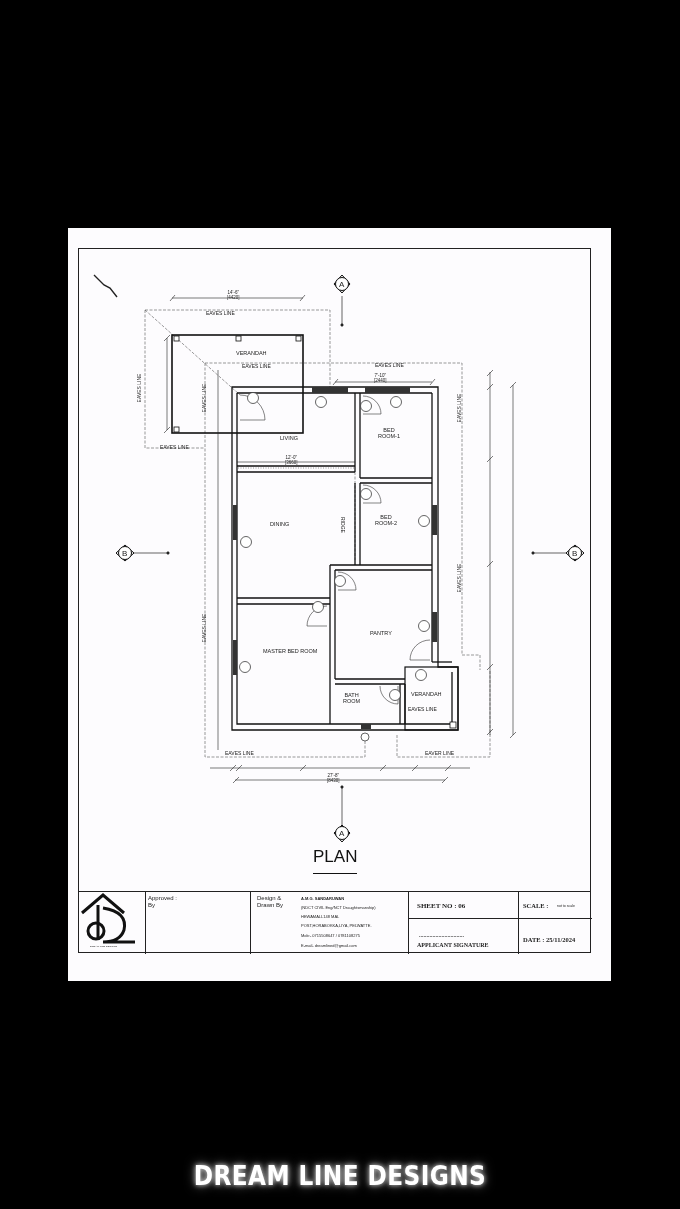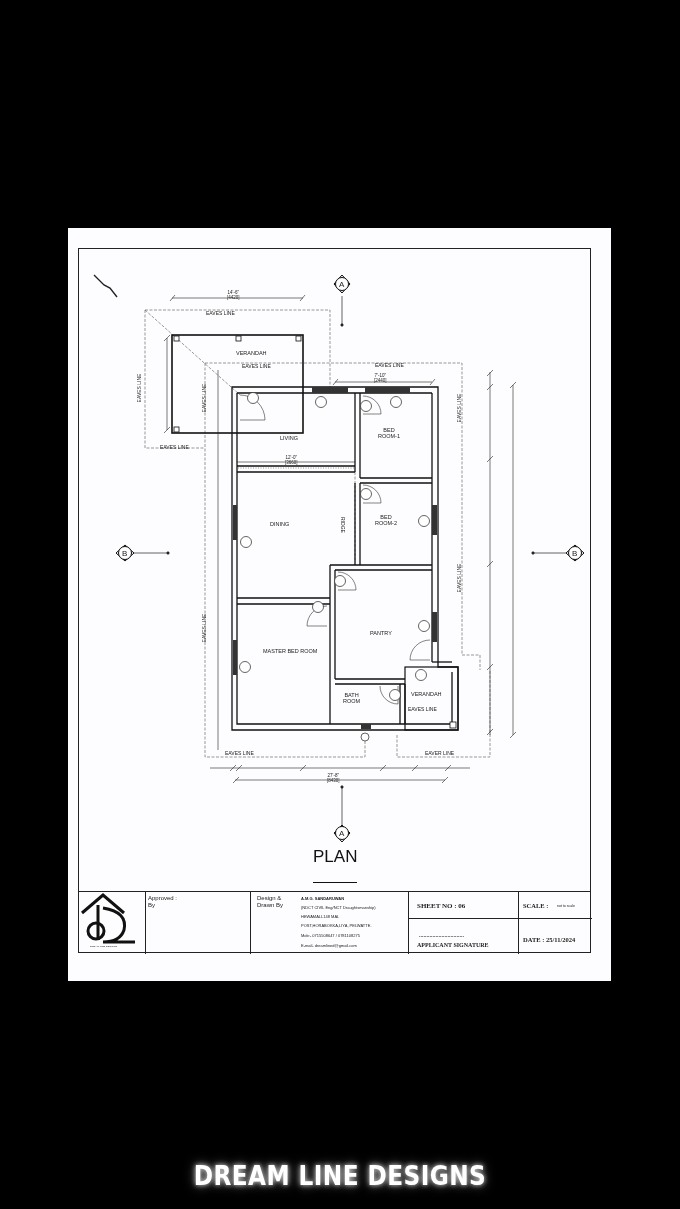--- a/index.html
+++ b/index.html
@@ -2,21 +2,21 @@
 <html><head>
 <meta charset="utf-8">
 <style>
   html,body{margin:0;padding:0;background:#000;}
   body{width:680px;height:1209px;position:relative;overflow:hidden;font-family:"Liberation Sans",sans-serif;}
   .sheet{position:absolute;left:68px;top:228px;width:543px;height:753px;background:#fdfcfe;}
   .border{position:absolute;left:78px;top:248px;width:513px;height:705px;border:1px solid #222;box-sizing:border-box;}
   svg.plan{position:absolute;left:0;top:0;}
   .lbl{position:absolute;font-size:5px;color:#222;white-space:nowrap;font-family:"Liberation Sans",sans-serif;}
   .room{position:absolute;font-size:5.5px;color:#222;text-align:center;line-height:6px;}
-  .plan-title{position:absolute;left:313px;top:848px;font-size:17px;color:#111;border-bottom:1.5px solid #111;padding-bottom:16px;line-height:18px;}
+  .plan-title{position:absolute;left:313px;top:848px;font-size:17px;color:#111;border-bottom:1.5px solid #111;padding-bottom:7px;line-height:18px;}
   .tb{position:absolute;left:78px;top:891px;width:513px;height:62px;border-top:1px solid #222;}
   .cell{position:absolute;box-sizing:border-box;border-left:1px solid #222;}
   .tb-txt{position:absolute;font-size:6px;color:#222;white-space:nowrap;}
   .serif{font-family:"Liberation Serif",serif;font-weight:bold;}
   .brand{position:absolute;left:0;top:1160px;width:680px;text-align:center;font-family:"DejaVu Sans",sans-serif;font-weight:bold;font-size:27px;color:#fff;letter-spacing:0.5px;text-shadow:0 0 6px rgba(255,255,255,0.8),0 0 12px rgba(255,255,255,0.5);transform:scaleX(0.86);}
 </style>
 </head>
 <body>
 
 <div class="sheet"></div>

